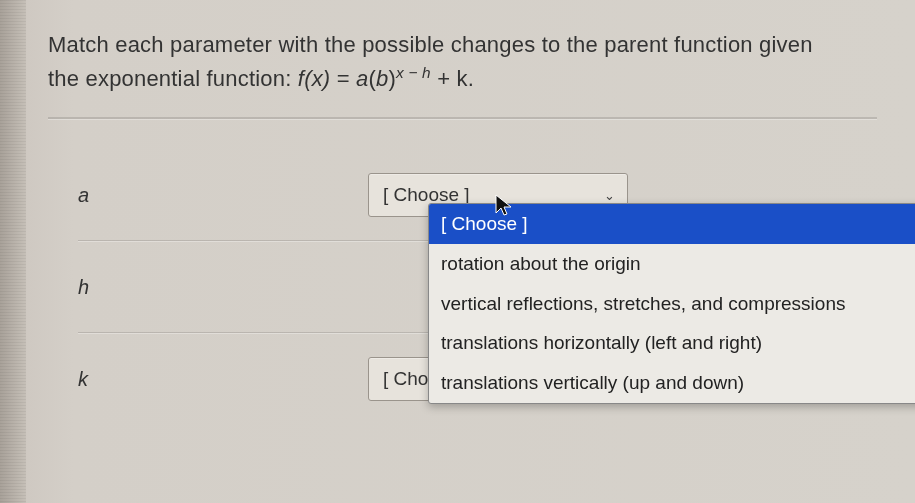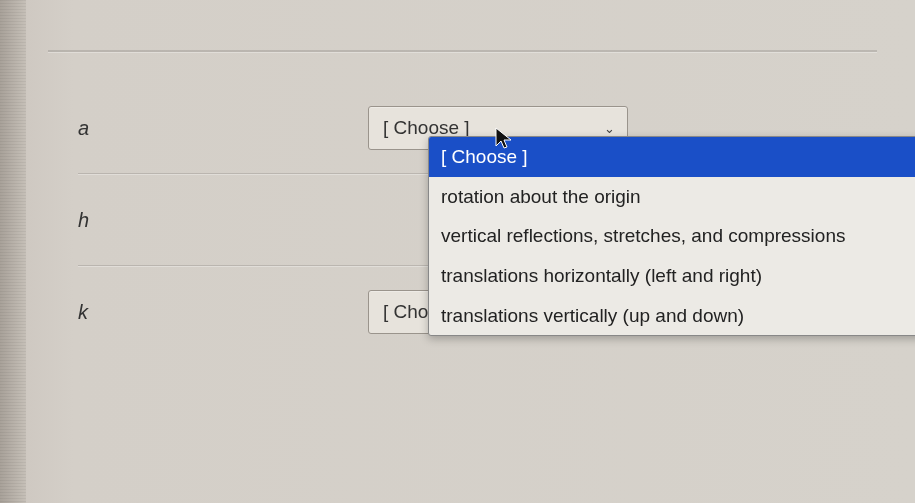--- a/index.html
+++ b/index.html
@@ -119,20 +119,25 @@
       ), linear-gradient(to right, #a8a199, #c6c0b8);
     }
   </style>
 </head>
 <body>
 
 <div class="left-texture"></div>
 
 <div class="sheet">
 
+  <div class="question">
+    <span>Match each parameter with the possible changes to the parent function given</span><br>
+    <span>the exponential function: </span>
+    <span class="fx">f(x)</span><span> = </span><span class="fx">a</span>(<span class="fx">b</span>)<span class="sup">x − h</span><span> + k.</span>
+  </div>
 
   <div class="divider"></div>
 
   <div class="rows">
 
     <div class="row">
       <div class="param-col">a</div>
       <div class="select">
         <span>[ Choose ]</span>
         <span class="chevron">⌄</span>

